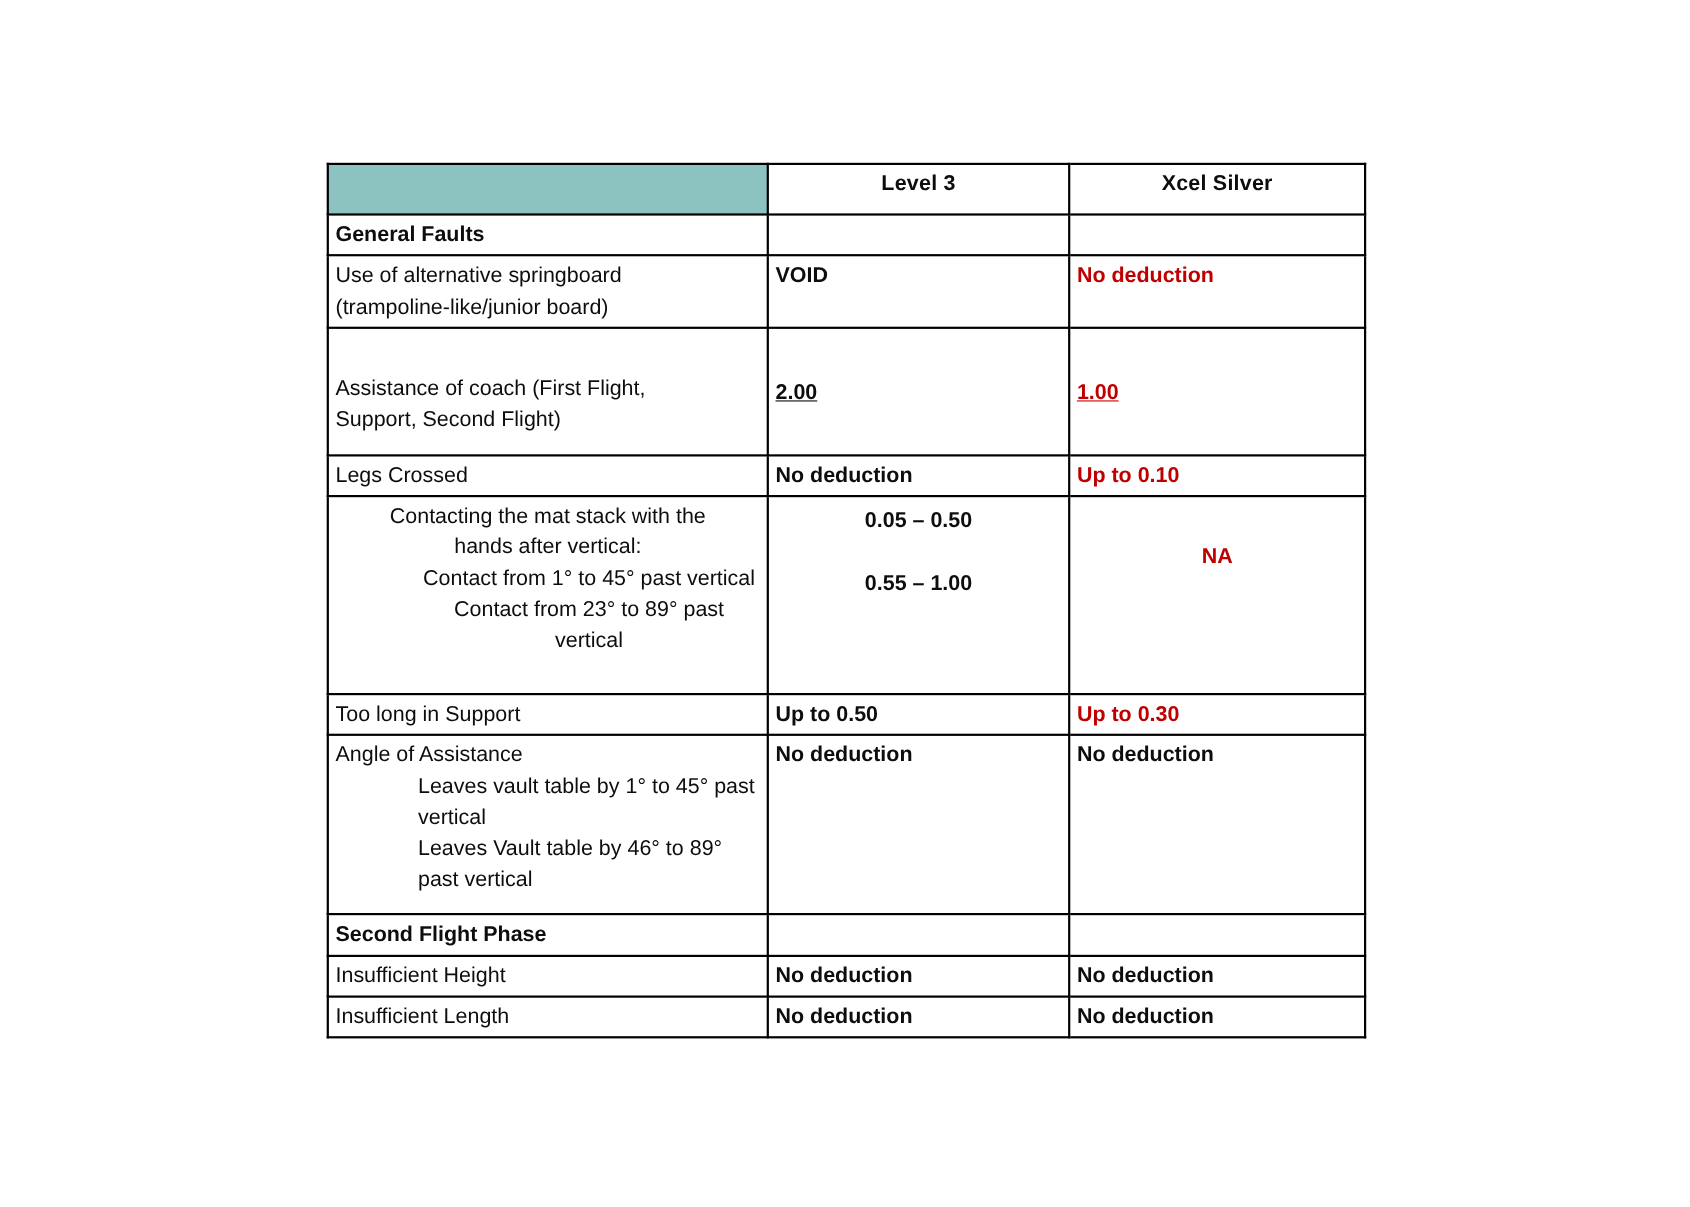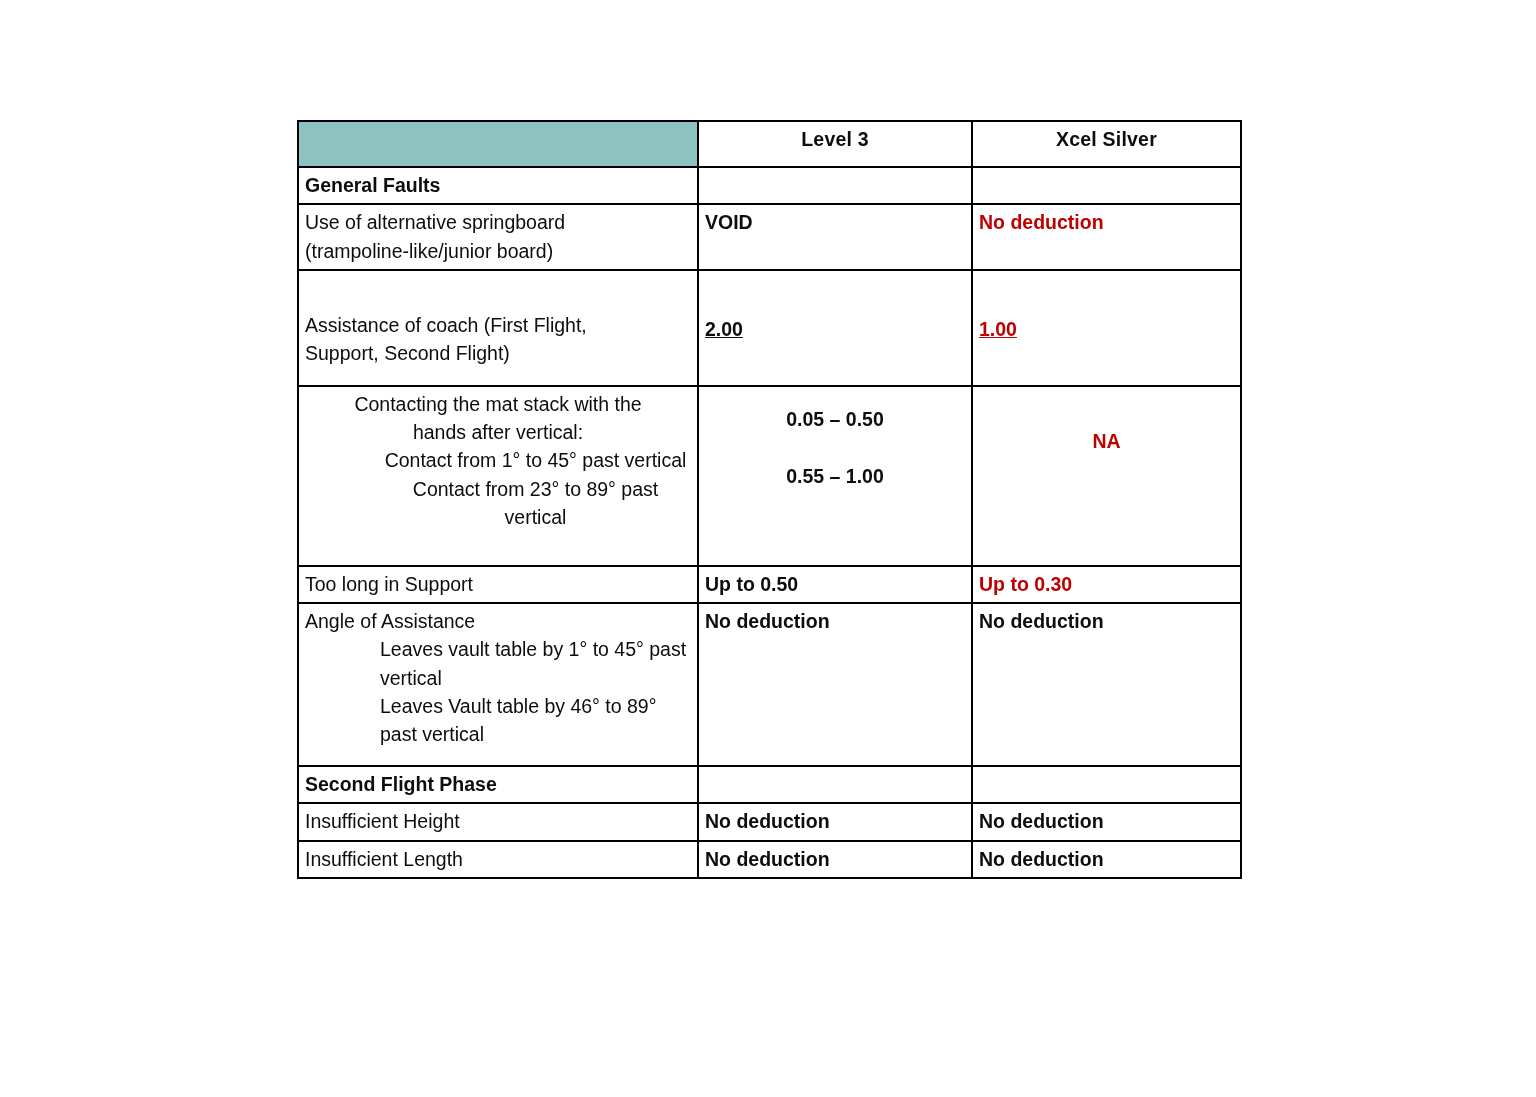--- a/index.html
+++ b/index.html
@@ -19,21 +19,21 @@
     position: relative;
     width: 1536px;
     height: 1097px;
     background: #ffffff;
     overflow: hidden;
   }
 
   #table-wrap {
     position: absolute;
     left: 297px;
-    top: 120px;
+    top: 148px;
     width: 885px;
   }
 
   table.deduction-table {
     border-collapse: collapse;
     table-layout: fixed;
     width: 943px;
     background: #ffffff;
   }
 
@@ -97,21 +97,21 @@
   
   tr.r-section   td { height: 34px; }
   tr.r-single    td { height: 34px; }
   tr.r-two       td { height: 62px; }
   tr.r-assist    td { height: 116px; }
   tr.r-contact   td { height: 180px; text-align: center; }
   tr.r-repulsion td { height: 163px; }
 
   tr.r-assist td.fault { padding-top: 40px; }
   tr.r-assist td.value { padding-top: 44px; }
-  tr.r-contact td.value { padding-top: 18px; }
+  tr.r-contact td.value { padding-top: 7px; }
   tr.r-contact td.value-na { padding-top: 40px; }
 </style>
 </head>
 <body>
 
 <div id="page">
   <div id="table-wrap">
 
     <table class="deduction-table">
       <colgroup>
@@ -157,20 +157,31 @@
             <span class="fault-label">Support, Second Flight)</span>
           </td>
           <td class="value">
             <span class="val underline">2.00</span>
           </td>
           <td class="value">
             <span class="val red underline">1.00</span>
           </td>
         </tr>
 
+        <tr class="r-single">
+          <td class="fault">
+            <span class="fault-label">Legs Crossed</span>
+          </td>
+          <td class="value">
+            <span class="val">No deduction</span>
+          </td>
+          <td class="value">
+            <span class="val red">Up to 0.10</span>
+          </td>
+        </tr>
 
 
         <tr class="r-contact">
           <td class="fault">
             <span class="fault-label">Contacting the mat stack with the</span>
             <span class="fault-label">hands after vertical:</span>
             <span class="sub-item">Contact from 1° to 45° past vertical</span>
             <span class="sub-item">Contact from 23° to 89° past vertical</span>
           </td>
           <td class="value">

